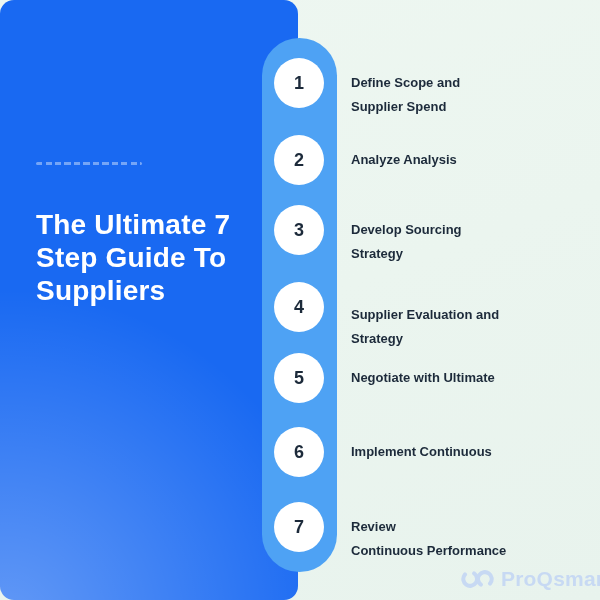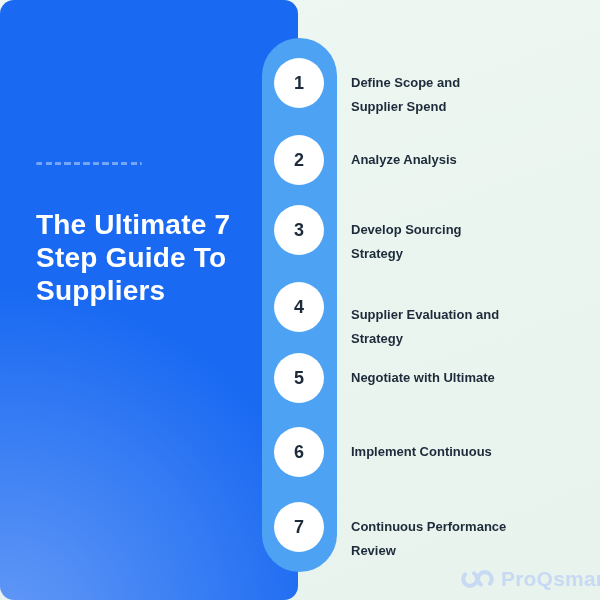--- a/index.html
+++ b/index.html
@@ -109,22 +109,22 @@
     </div>
   <div class="step-text t6">
     <div>Implement Continuous</div>
     <div></div>
   </div>
 
   <div class="step-circle c7">
       <span>7</span>
     </div>
   <div class="step-text t7">
+    <div>Review</div>
     <div>Continuous Performance</div>
-    <div>Review</div>
   </div>
 
   <div class="brand">
     <span>
       <svg width="33" height="24" viewBox="0 0 36 26" fill="none">
         <circle cx="10" cy="13" r="7.5" stroke="#C7D9F3" stroke-width="4.4" stroke-linecap="round" stroke-dasharray="36 12" transform="rotate(-55 10 13)"></circle>
         <circle cx="26" cy="13" r="7.5" stroke="#C7D9F3" stroke-width="4.4" stroke-linecap="round" stroke-dasharray="36 12" transform="rotate(125 26 13)"></circle>
       </svg>
     </span>
     <span>ProQsmart</span>

